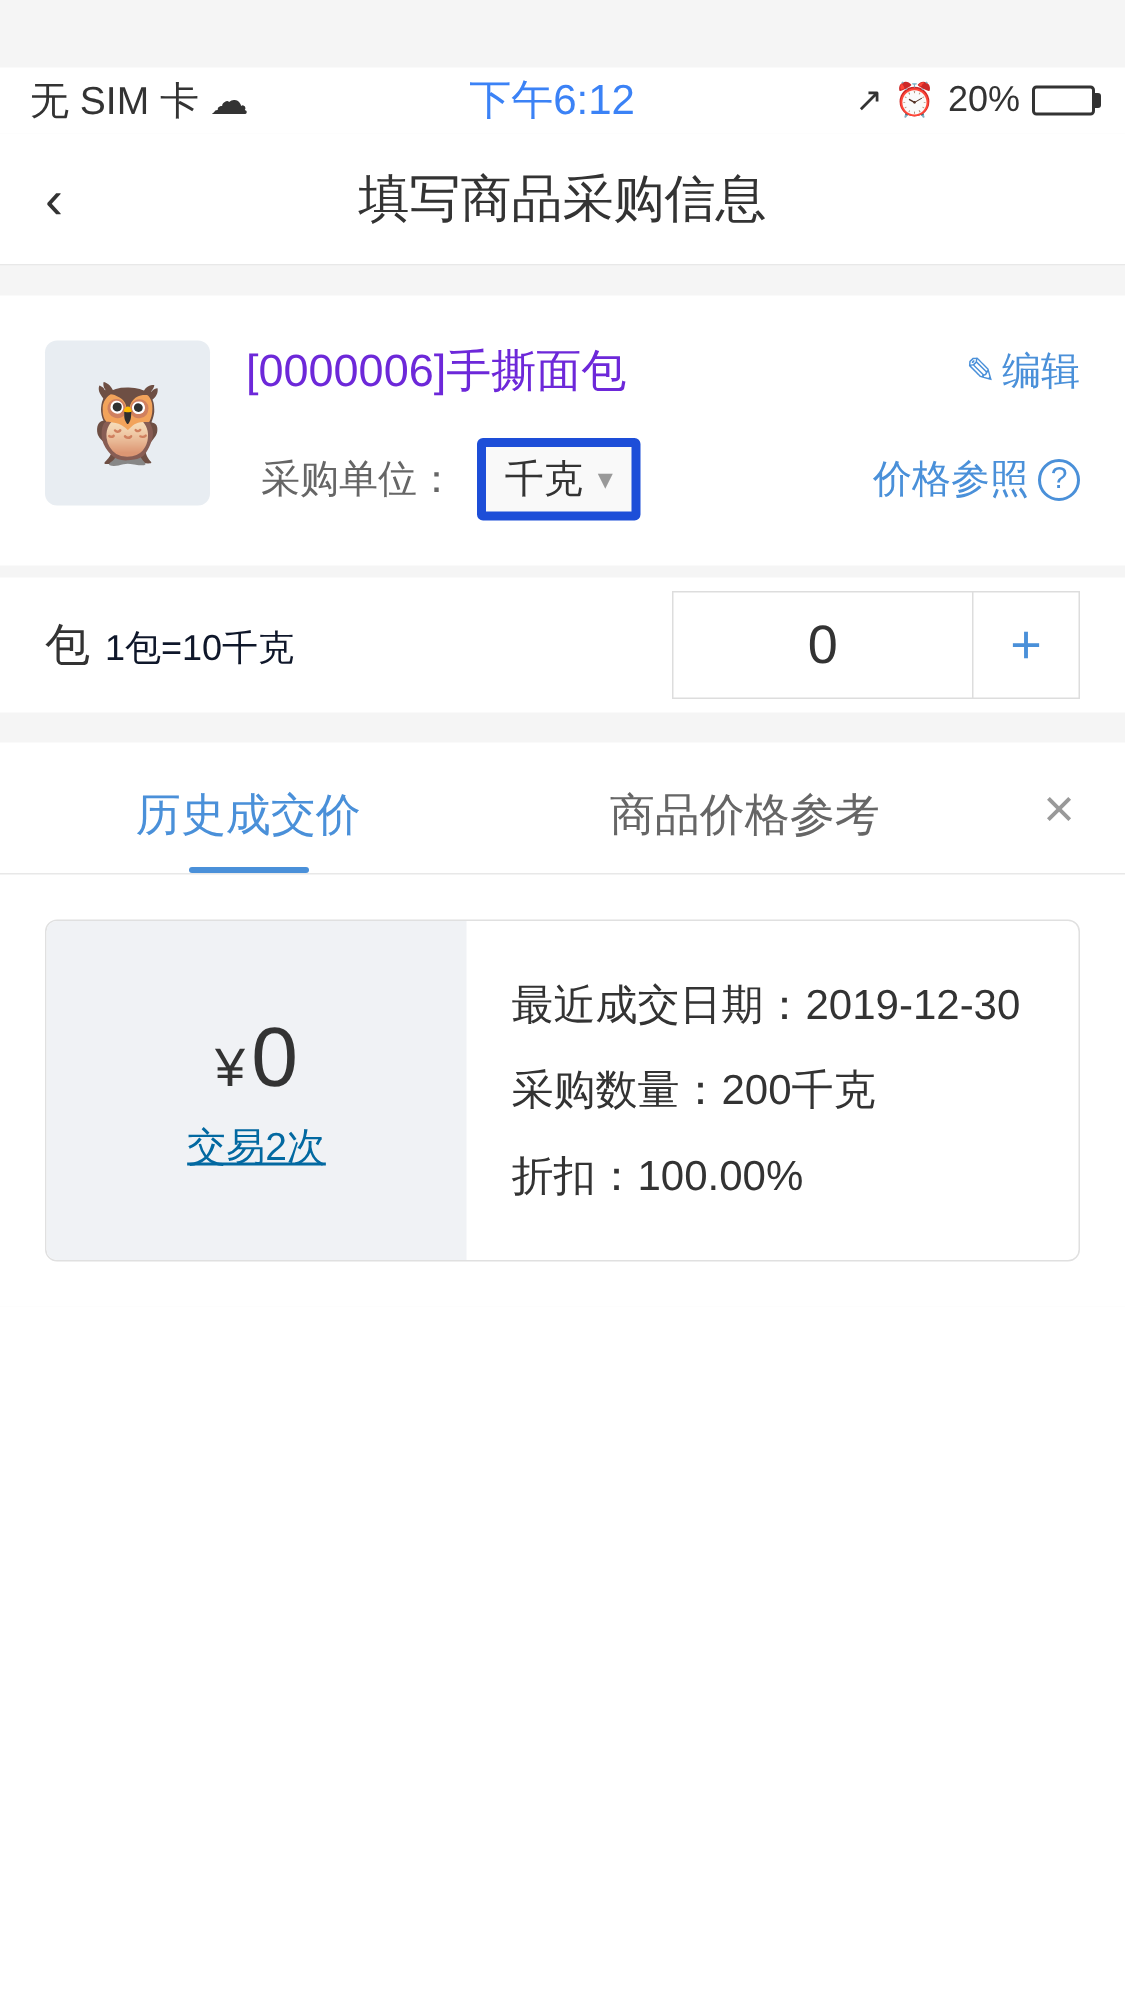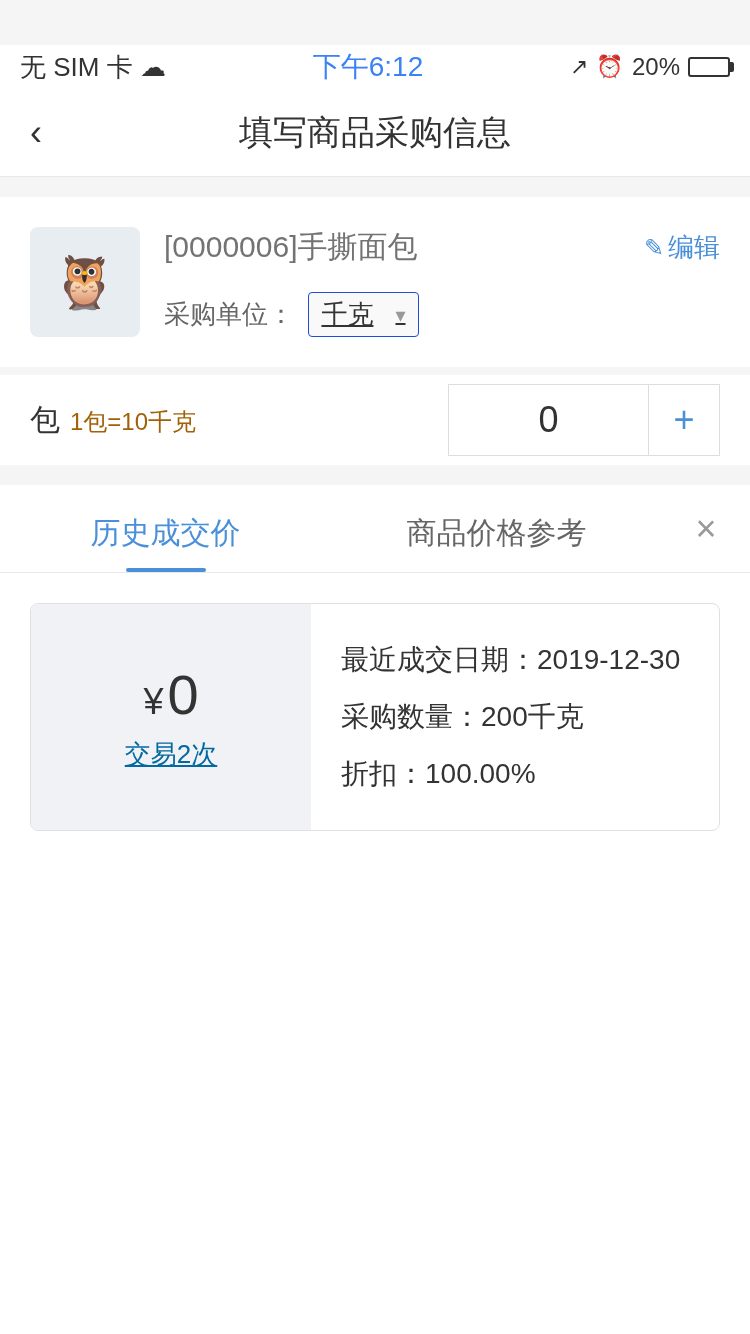--- a/index.html
+++ b/index.html
@@ -124,51 +124,51 @@
       flex: 1;
     }
     .product-header {
       display: flex;
       align-items: center;
       justify-content: space-between;
       margin-bottom: 24px;
     }
     .product-name {
       font-size: 30px;
-      color: #737373;
+      color: #6d28d9;
       font-weight: 500;
     }
     .edit-link {
       font-size: 26px;
       color: #4a90d9;
       display: flex;
       align-items: center;
       gap: 4px;
     }
     .product-unit-row {
       display: flex;
       align-items: center;
       justify-content: space-between;
+      margin-left: 10px;
     }
     .unit-label {
       font-size: 26px;
       color: #666;
     }
     .unit-select {
       display: inline-flex;
       align-items: center;
-      border: 1px solid #1d4ed8;
+      border: 6px solid #1d4ed8;
       border-radius: 4px;
       padding: 4px 12px;
       font-size: 26px;
       color: #333;
       background: #f9f9f9;
-      gap: 22px;
+      gap: 10px;
       margin-left: 10px;
-      text-decoration: underline;
     }
     .price-ref {
       font-size: 26px;
       color: #4a90d9;
       display: flex;
       align-items: center;
       gap: 6px;
     }
     .help-circle {
       width: 28px;
@@ -197,21 +197,21 @@
       align-items: baseline;
       gap: 10px;
     }
     .unit-name {
       font-size: 30px;
       color: #333;
       font-weight: 500;
     }
     .unit-conversion {
       font-size: 24px;
-      color: #a16207;
+      color: #0f172a;
     }
     .qty-control {
       margin-left: auto;
       display: flex;
       align-items: center;
       gap: 0;
     }
     .qty-input {
       width: 200px;
       height: 72px;
@@ -378,20 +378,24 @@
         <span>编辑</span>
       </span>
     </div>
     <div class="product-unit-row">
       <div>
         <span class="unit-label">采购单位：</span>
         <span class="unit-select">
           <span>千克</span>
           <span style="font-size:20px; color:#999;">▾</span>
         </span>
+      </div>
+      <div class="price-ref">
+        <span>价格参照</span>
+        <span class="help-circle">?</span>
       </div>
     </div>
   </div>
 </div>
 
 <div class="quantity-section">
   <div class="unit-display">
     <span class="unit-name">包</span>
     <span class="unit-conversion">1包=10千克</span>
   </div>

